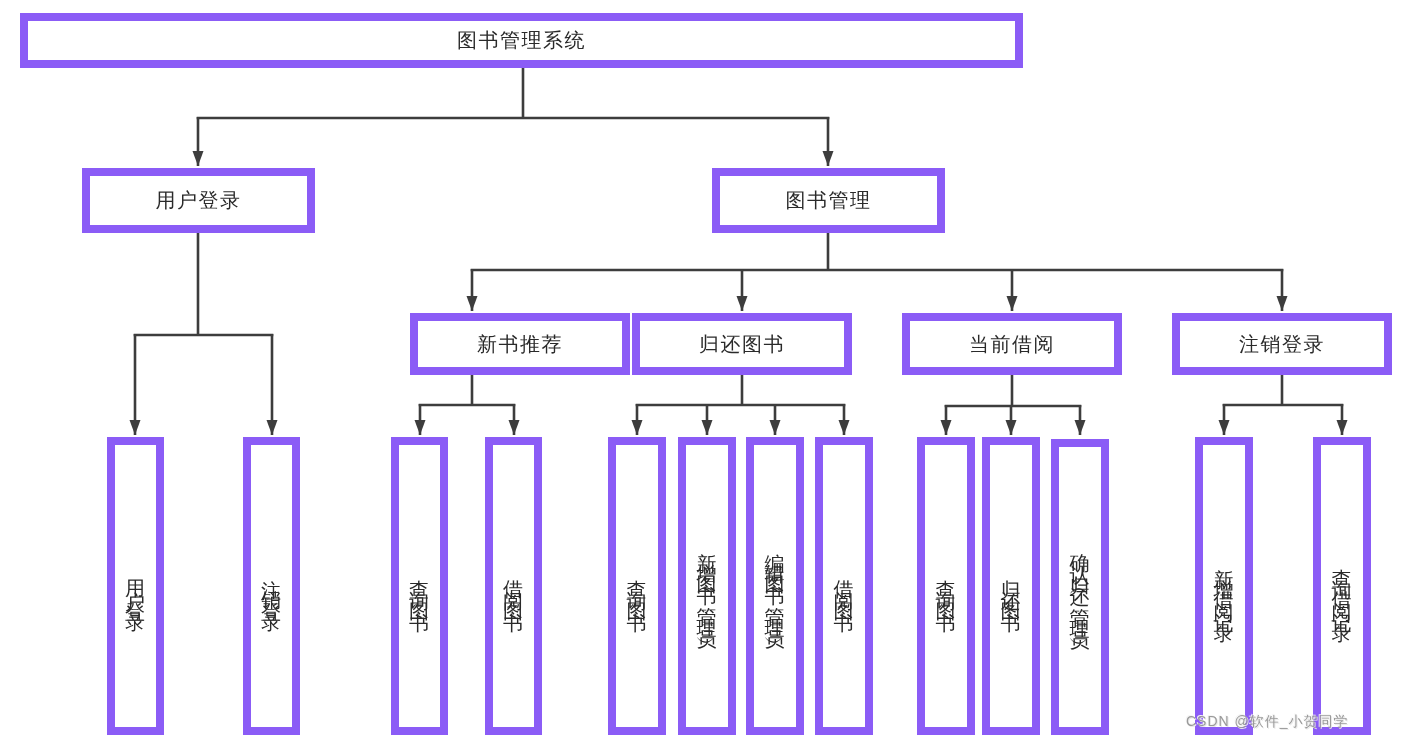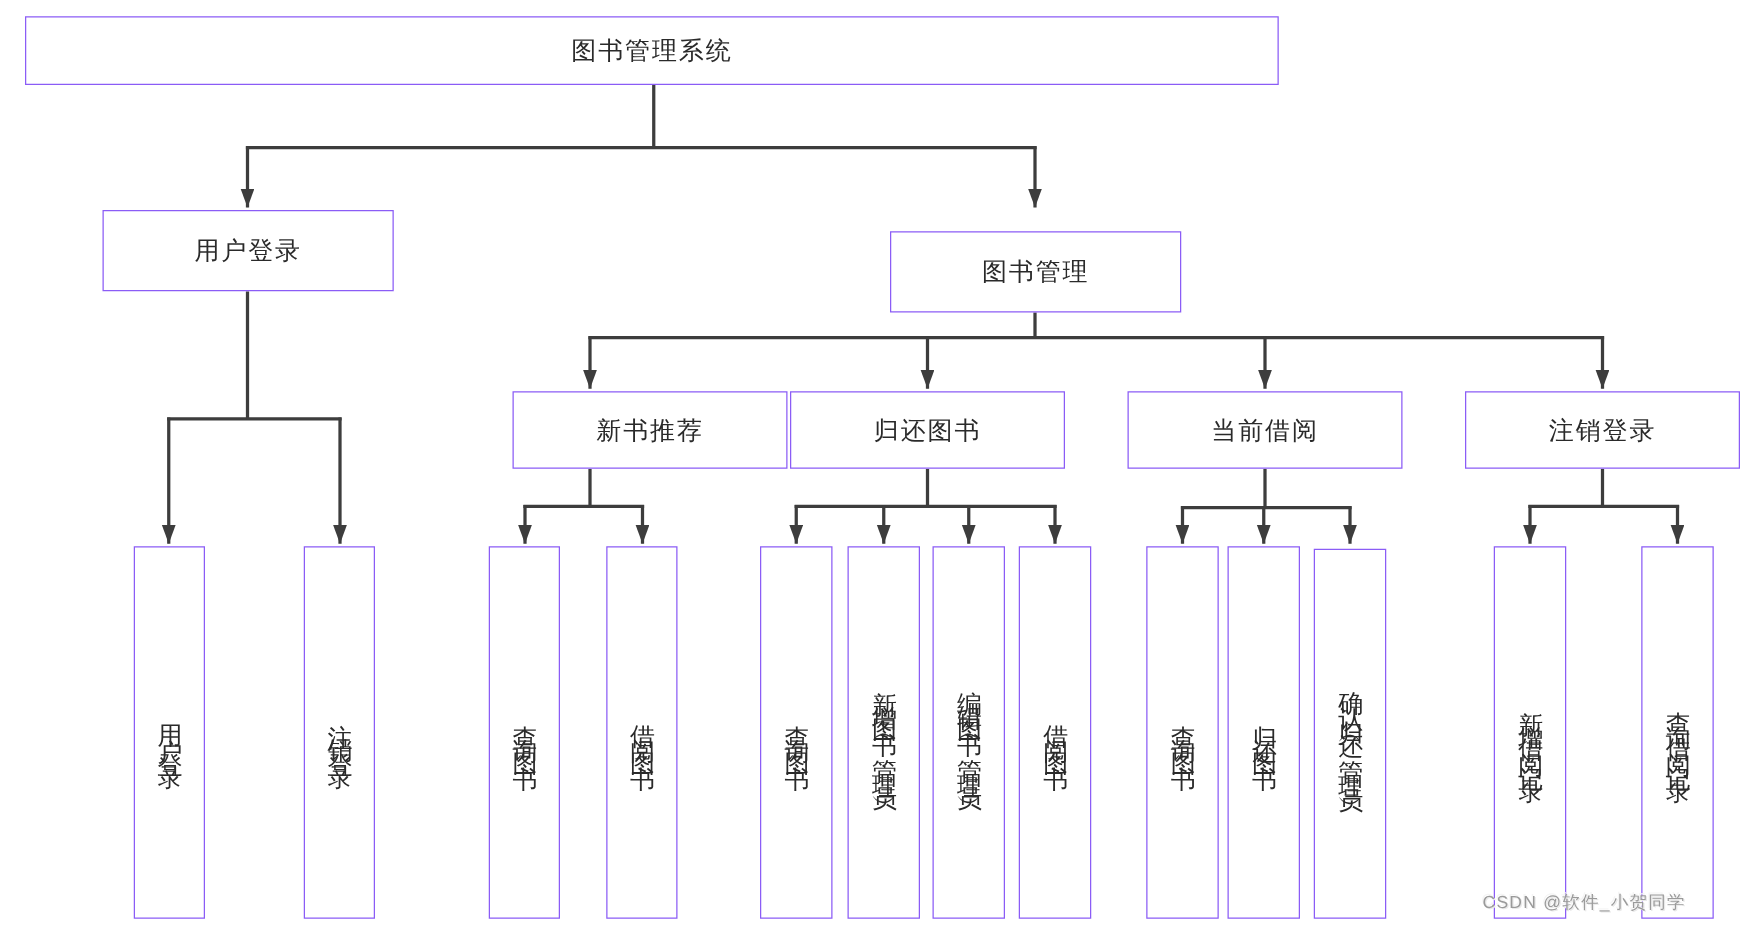--- a/index.html
+++ b/index.html
@@ -23,21 +23,21 @@
     height: 747px;
   }
   .cline {
     stroke: #3d3d3d;
     stroke-width: 2.6;
     fill: none;
   }
   .box {
     position: absolute;
     box-sizing: border-box;
-    border: 1px solid #8b5cf6;
+    border: 8px solid #8b5cf6;
     background: #ffffff;
     display: flex;
     align-items: center;
     justify-content: center;
     color: #2a2a2a;
   }
   .hlabel {
     font-size: 20px;
     letter-spacing: 1.5px;
     color: #2a2a2a;
@@ -123,21 +123,21 @@
     </g>
   </svg>
 
   <div class="box" style="left:20px; top:13px; width:1003px; height:55px;">
     <span class="hlabel">图书管理系统</span>
   </div>
 
   <div class="box" style="left:82px; top:168px; width:233px; height:65px;">
     <span class="hlabel">用户登录</span>
   </div>
-  <div class="box" style="left:712px; top:185px; width:233px; height:65px;">
+  <div class="box" style="left:712px; top:168px; width:233px; height:65px;">
     <span class="hlabel">图书管理</span>
   </div>
 
   <div class="box" style="left:362px; top:313px; width:220px; height:62px;margin-left:48px;">
     <span class="hlabel">新书推荐</span>
   </div>
   <div class="box" style="left:632px; top:313px; width:220px; height:62px;">
     <span class="hlabel">归还图书</span>
   </div>
   <div class="box" style="left:902px; top:313px; width:220px; height:62px;">

